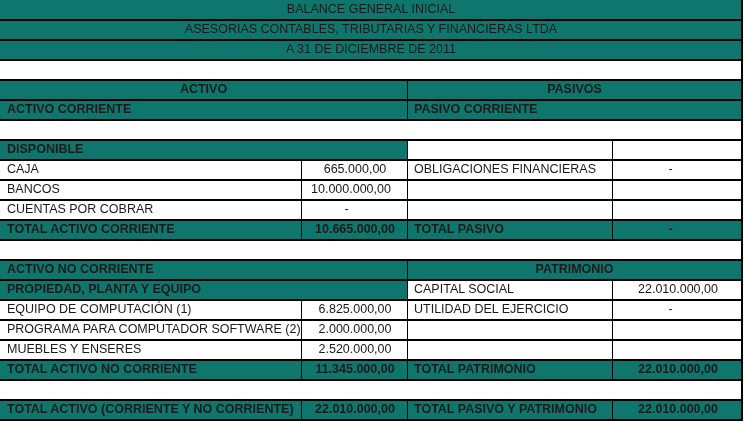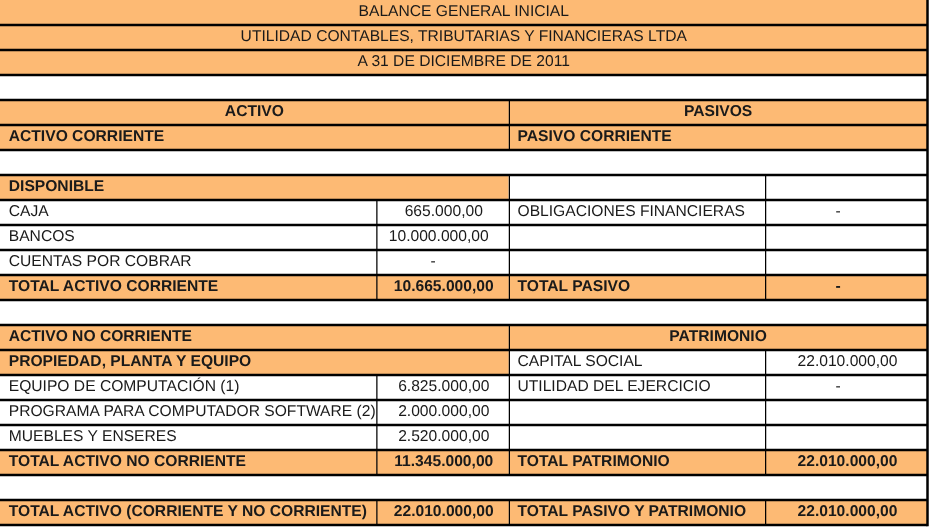--- a/index.html
+++ b/index.html
@@ -2,38 +2,38 @@
 <html><head>
 <meta charset="utf-8">
 <style>
   html, body { margin:0; padding:0; background:#ffffff; }
   body { width:745px; height:422px; overflow:hidden; position:relative;
          font-family:"Liberation Sans", sans-serif; font-size:12.5px; color:#1a1a1a; }
   .sheet { position:absolute; left:0; top:0; width:742px; }
   .row { position:absolute; left:0; height:20px; width:742px; box-sizing:border-box; }
   .cell { position:absolute; top:0; height:20px; box-sizing:border-box; line-height:19px;
           white-space:nowrap; overflow:hidden; padding:0 7px; }
-  .gray { background:#fdba74; }
+  .gray { background:#0f766e; }
   .white { background:#ffffff; }
   .b { font-weight:bold; }
   .center { text-align:center; }
   .right { text-align:center; padding-right:5px; }
   .vline { position:absolute; width:1px; background:#000; }
   .hline { position:absolute; height:1.5px; background:#000; }
 </style>
 </head>
 <body>
 
 <div class="sheet">
 
   <div class="row gray" style="top:0">
     <div class="cell center" style="left:0;width:742px">BALANCE GENERAL INICIAL</div>
   </div>
   <div class="row gray" style="top:20px">
-    <div class="cell center" style="left:0;width:742px">UTILIDAD CONTABLES, TRIBUTARIAS Y FINANCIERAS LTDA</div>
+    <div class="cell center" style="left:0;width:742px">ASESORIAS CONTABLES, TRIBUTARIAS Y FINANCIERAS LTDA</div>
   </div>
   <div class="row gray" style="top:40px">
     <div class="cell center" style="left:0;width:742px">A 31 DE DICIEMBRE DE 2011</div>
   </div>
   <div class="row white" style="top:60px"></div>
 
   <div class="row" style="top:80px">
     <div class="cell gray b center" style="left:0;width:407px">ACTIVO</div>
     <div class="cell gray b center" style="left:407px;width:335px">PASIVOS</div>
   </div>

